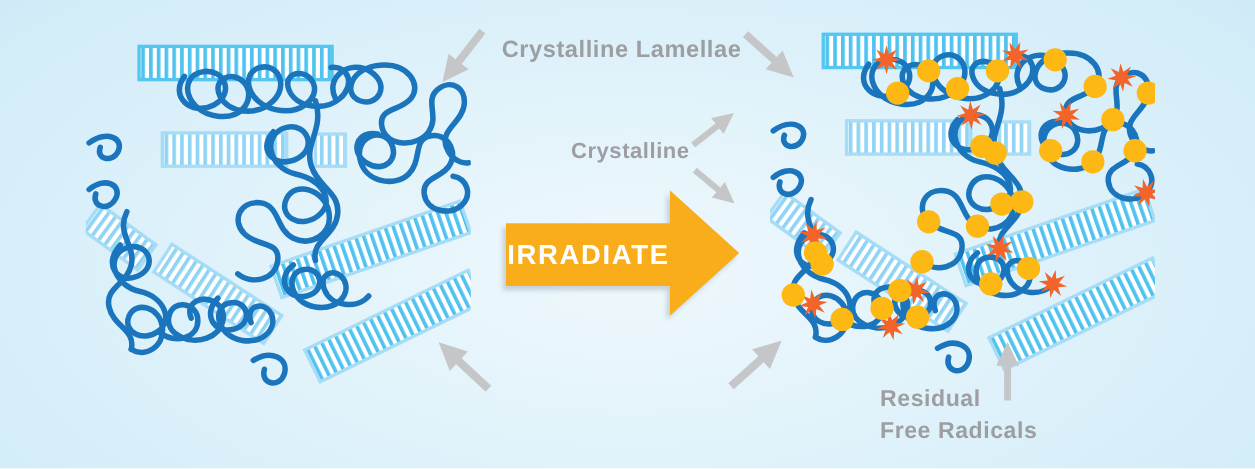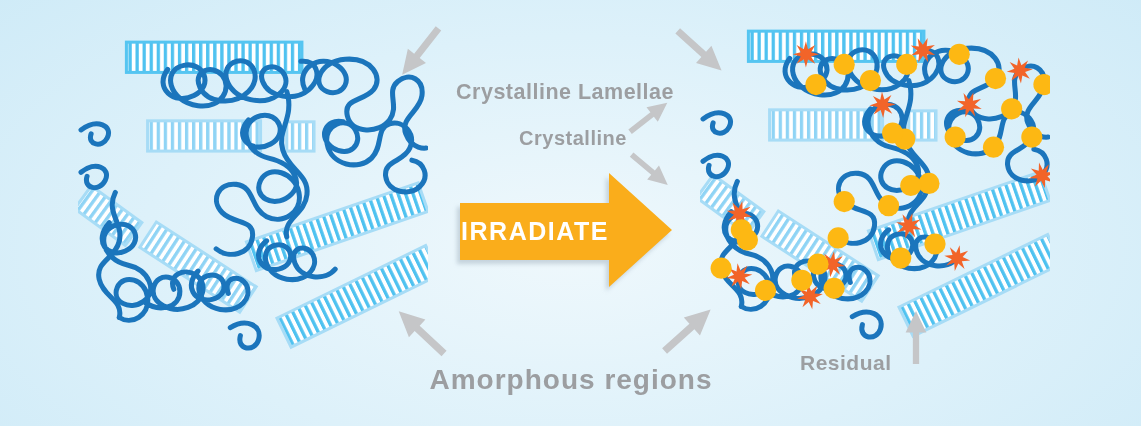--- a/index.html
+++ b/index.html
@@ -7,21 +7,21 @@
     position:relative;width:1141px;height:426px;overflow:hidden;
     background:radial-gradient(ellipse 72% 95% at 50% 58%, #EFF8FC 0%, #DDF1FA 52%, #CDEAF7 100%);
     font-family:"Liberation Sans", sans-serif;
   }
   .cluster{position:absolute;}
   .lbl{
     position:absolute;color:#9C9EA1;font-weight:700;letter-spacing:.5px;
     white-space:nowrap;user-select:none;
   }
   .lbl-center{transform:translateX(-50%);}
-  .lbl-crystalline{left:565px;top:33px;font-size:21.5px;margin-top:47px;}
+  .lbl-crystalline{left:565px;top:33px;font-size:21.5px;}
   .lbl-crosslinks{left:573px;top:127px;font-size:20px;}
   .lbl-amorphous{left:571px;top:364px;font-size:28px;letter-spacing:1px;}
   .lbl-residual{left:800px;top:348px;font-size:21px;line-height:29px;}
   .pointer{position:absolute;width:60px;height:26px;overflow:visible;}
   .irradiate-svg{position:absolute;left:450px;top:166px;
     filter:drop-shadow(-3px 4px 2px rgba(110,130,150,.30));}
   .irradiate-text{
     fill:#FFFFFF;font-family:"Liberation Sans",sans-serif;font-weight:700;
     font-size:25px;letter-spacing:1.5px;
   }
@@ -122,23 +122,23 @@
       </g>
   </svg>
 
   <svg class="irradiate-svg" width="232" height="130" viewBox="0 0 232 130">
     <polygon points="10,37 159,37 159,7 222,64 159,121 159,94 10,94" fill="#FAAD1B"></polygon>
     <text class="irradiate-text" x="85" y="74" text-anchor="middle">IRRADIATE</text>
   </svg>
 
   <div class="lbl lbl-center lbl-crystalline">Crystalline Lamellae</div>
   <div class="lbl lbl-center lbl-crosslinks">Crystalline</div>
-  <div class="lbl lbl-center lbl-amorphous">Amorphous regions</div>
   <div class="lbl lbl-residual">
     <div>Residual</div>
+    <div>Free Radicals</div>
   </div>
 
   <svg class="pointer" style="left:390px;top:39px;transform:rotate(128deg)">
       <use href="#gray-arrow"></use>
     </svg>
   <svg class="pointer" style="left:670px;top:38px;transform:rotate(42deg)">
       <use href="#gray-arrow"></use>
     </svg>
   <svg class="pointer" style="left:619px;top:104px;transform:rotate(-38deg) scale(0.8)">
       <use href="#gray-arrow"></use>

